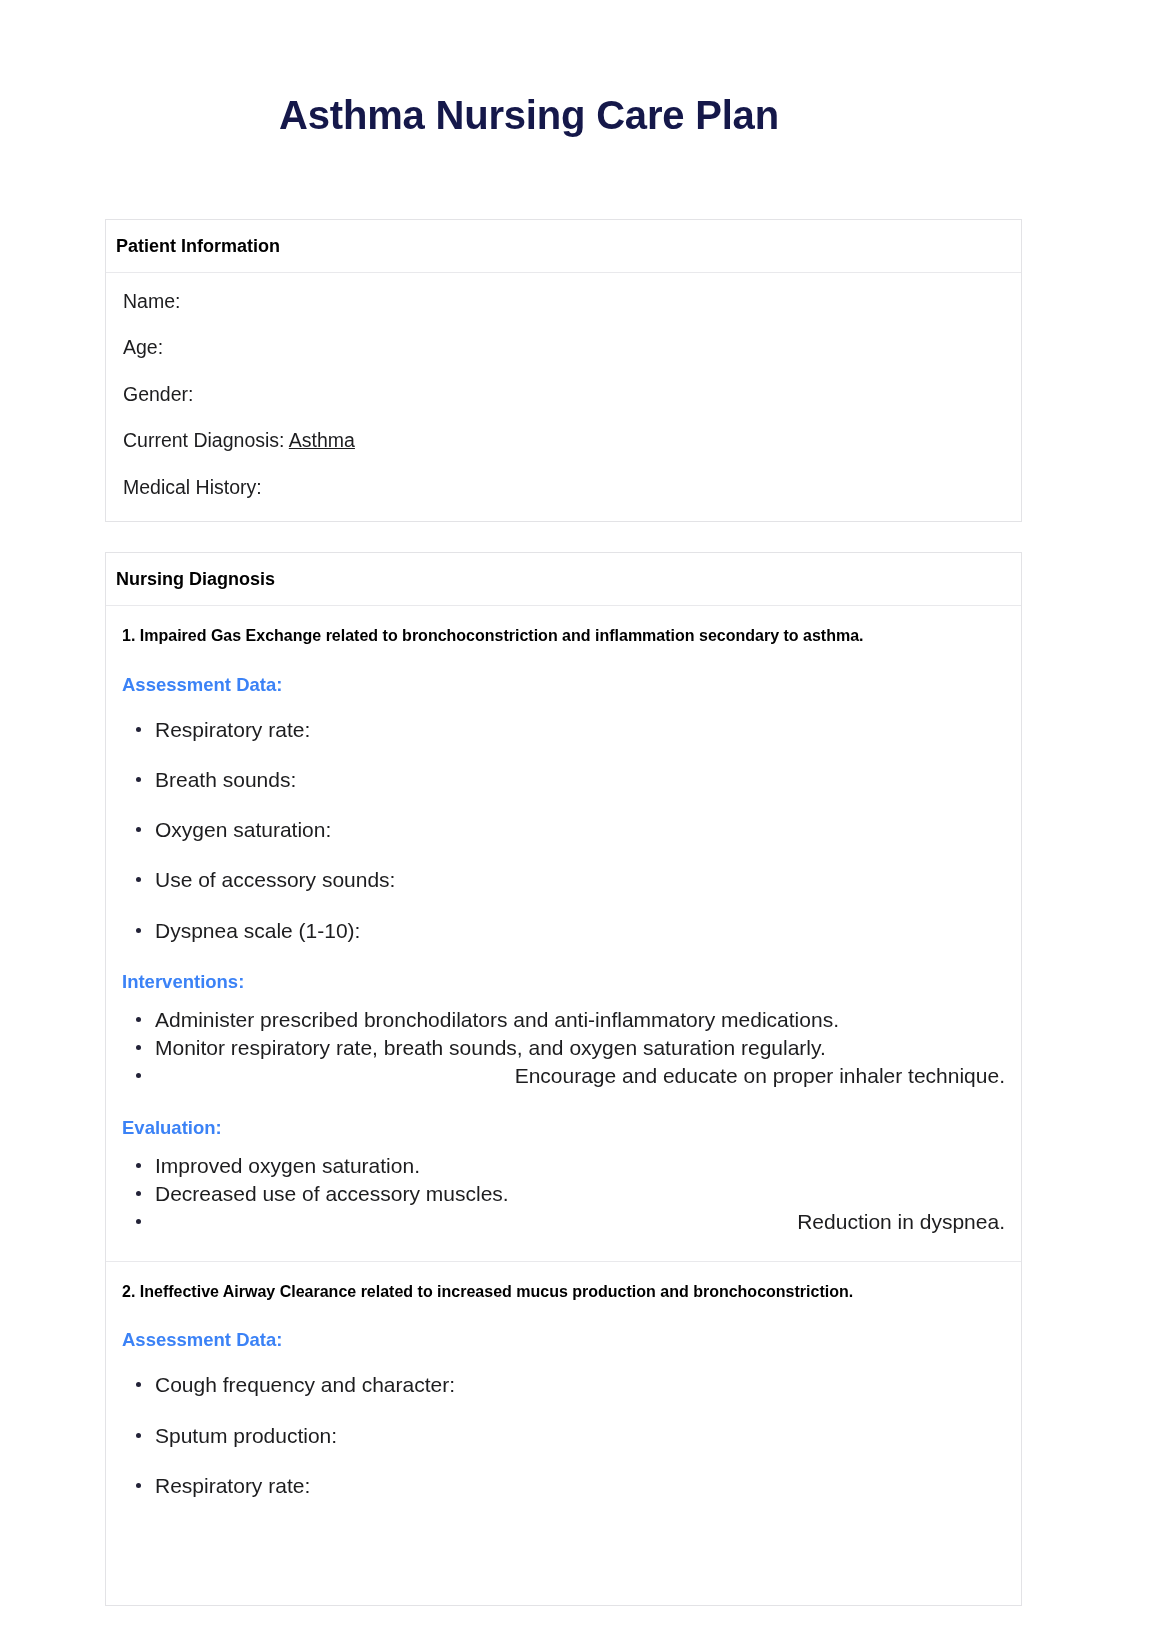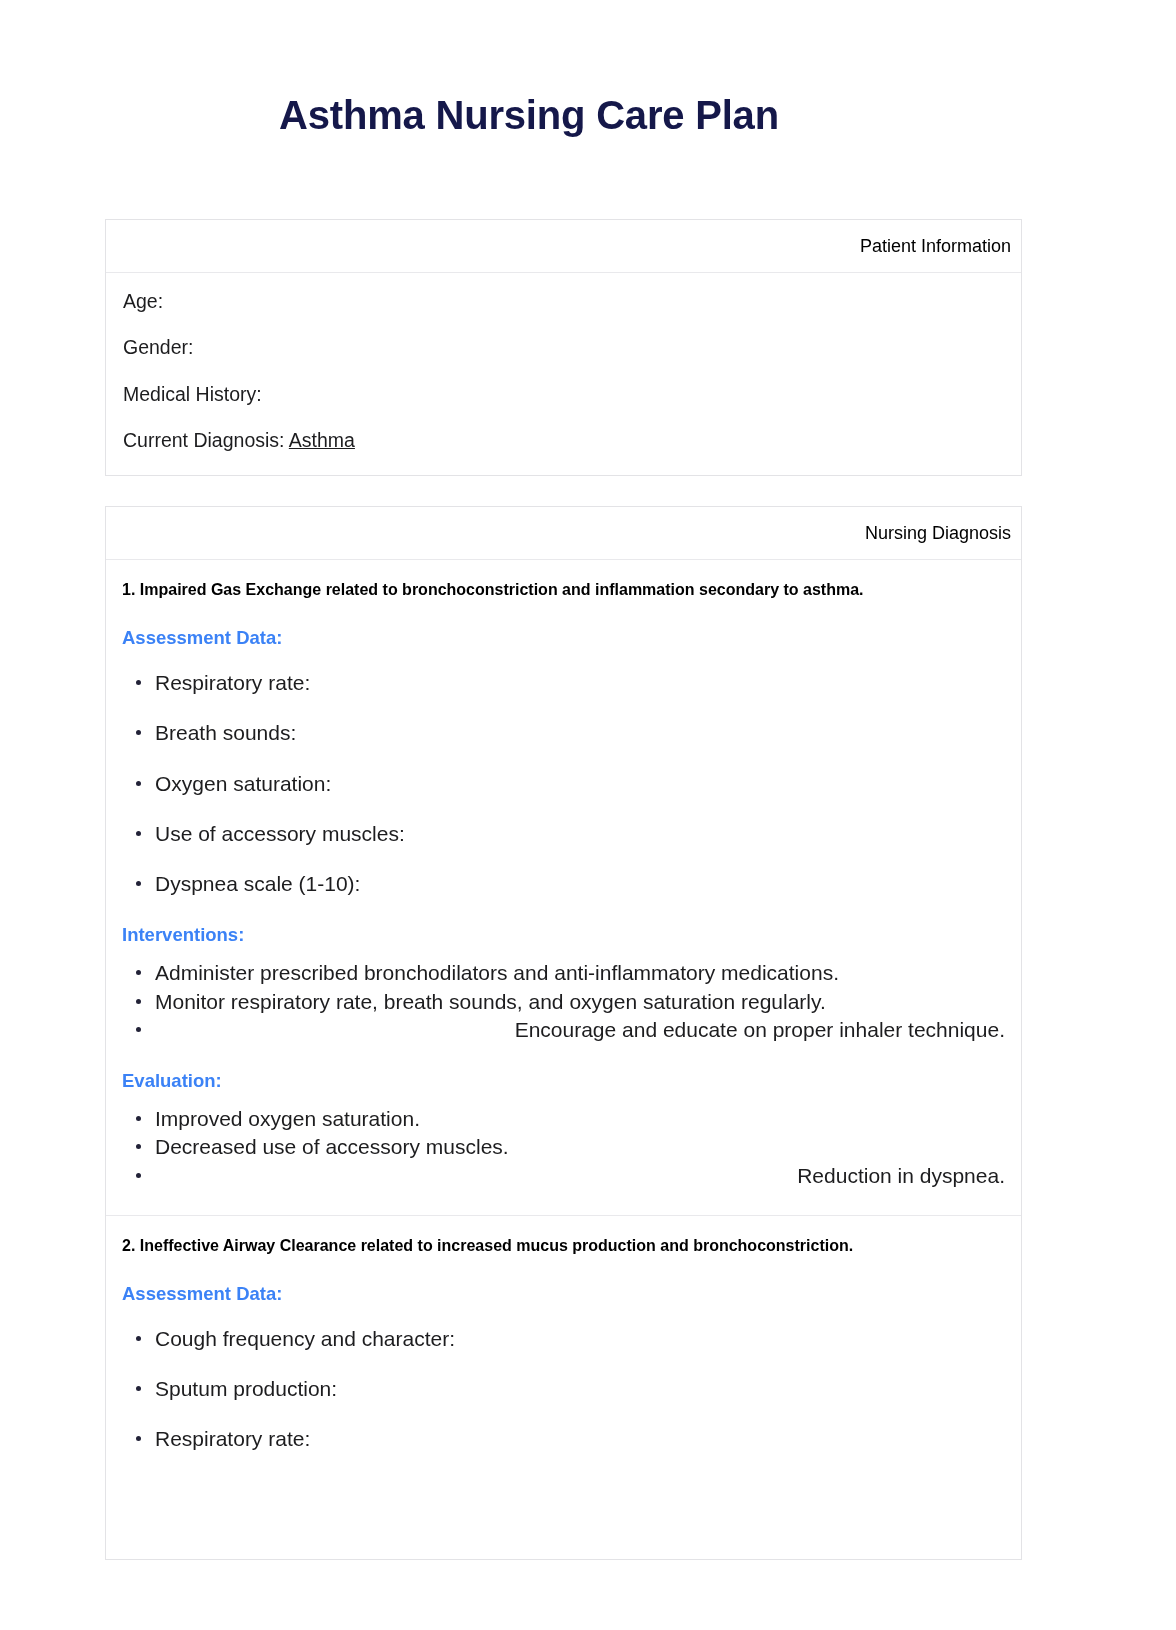--- a/index.html
+++ b/index.html
@@ -35,23 +35,23 @@
   .table-block {
     width: 917px;
     margin-left: 105px;
     border: 1px solid #e3e3e6;
     background: #ffffff;
   }
   .table-block.first { margin-top: 82px; }
   .table-block.second { margin-top: 30px; }
 
   .t-header {
-    text-align: right;
+    text-align: left;
     font-size: 18px;
-    font-weight: normal;
+    font-weight: bold;
     color: #000000;
     padding: 16px 10px 15px 10px;
     border-bottom: 1px solid #e9e9ec;
     background: #ffffff;
   }
   .t-row {
     padding: 18px 16px 20px 16px;
     background: #ffffff;
   }
   .t-row + .t-row {
@@ -126,56 +126,60 @@
 <body>
 
 <div class="page">
 
   <h1 class="doc-title">Asthma Nursing Care Plan</h1>
 
   <div class="table-block first">
     <div class="t-header">Patient Information</div>
     <div class="t-row">
 
+      <div class="pi-line">
+        <span>Name:</span>
+        <span class="pi-value"></span>
+      </div>
 
       <div class="pi-line">
         <span>Age:</span>
         <span class="pi-value"></span>
       </div>
 
       <div class="pi-line">
         <span>Gender:</span>
-        <span class="pi-value"></span>
-      </div>
-
-      <div class="pi-line">
-        <span>Medical History:</span>
         <span class="pi-value"></span>
       </div>
 
       <div class="pi-line">
         <span>Current Diagnosis:</span>
         <span class="pi-value">Asthma</span>
+      </div>
+
+      <div class="pi-line">
+        <span>Medical History:</span>
+        <span class="pi-value"></span>
       </div>
 
     </div>
   </div>
 
   <div class="table-block second">
     <div class="t-header">Nursing Diagnosis</div>
 
     <div class="t-row row-pad-bottom">
       <div class="dx-title">1. Impaired Gas Exchange related to bronchoconstriction and inflammation secondary to asthma.</div>
 
       <div class="sub-head">Assessment Data:</div>
       <ul class="blist spaced">
         <li>Respiratory rate:</li>
         <li>Breath sounds:</li>
         <li>Oxygen saturation:</li>
-        <li>Use of accessory muscles:</li>
+        <li>Use of accessory sounds:</li>
         <li>Dyspnea scale (1-10):</li>
       </ul>
 
       <div class="sub-head">Interventions:</div>
       <ul class="blist tight">
         <li>Administer prescribed bronchodilators and anti-inflammatory medications.</li>
         <li>Monitor respiratory rate, breath sounds, and oxygen saturation regularly.</li>
         <li>Encourage and educate on proper inhaler technique.</li>
       </ul>
 

